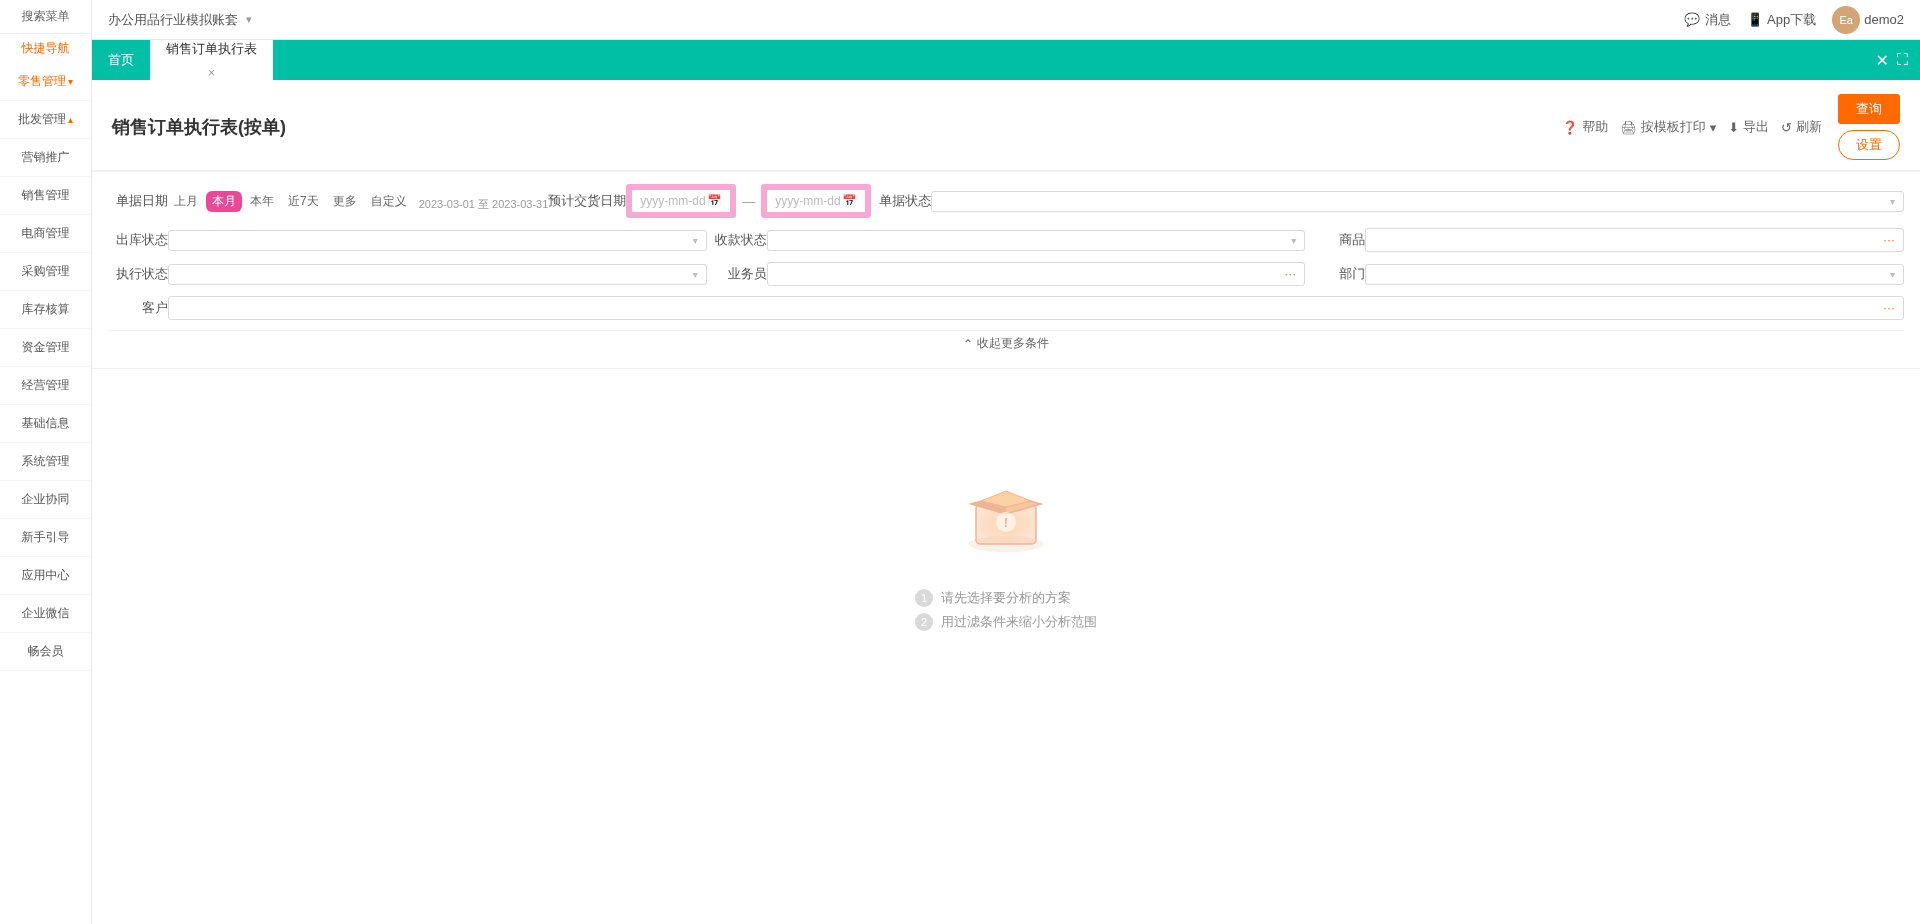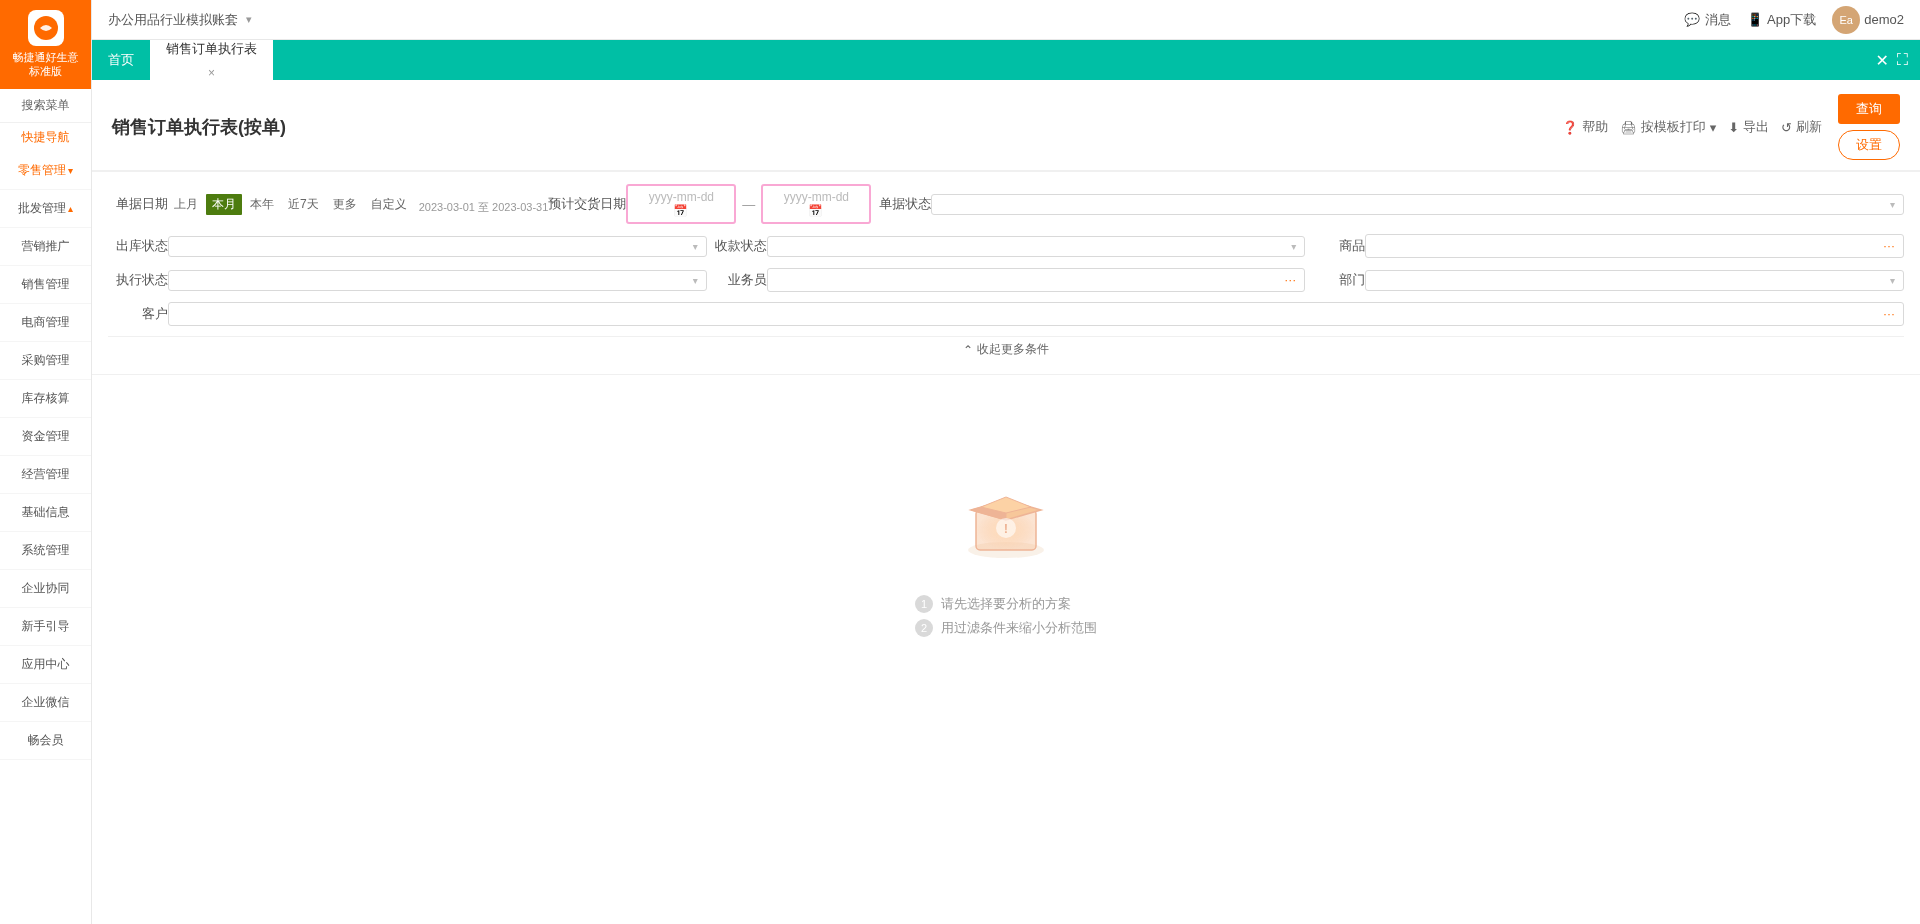--- a/index.html
+++ b/index.html
@@ -67,22 +67,22 @@
     .scheme-item2 { display: flex; align-items: center; gap: 6px; padding: 5px 6px; border-radius: 3px; cursor: pointer; font-size: 12px; color: #333; }
     .scheme-item2 .scheme-icon2 { width: 16px; height: 16px; border-radius: 50%; background: #e8e8e8; color: #999; font-size: 10px; display: flex; align-items: center; justify-content: center; }
 
     
     .filter-area { flex: 1; padding: 12px 16px; }
     .filter-row { display: flex; align-items: center; gap: 0; margin-bottom: 10px; flex-wrap: wrap; }
     .filter-label { font-size: 13px; color: #555; white-space: nowrap; min-width: 60px; text-align: right; }
     .filter-date-group { display: flex; align-items: flex-end; gap: 6px; flex: 0 0 auto; }
     .date-range-tabs { display: flex; align-items: center; gap: 2px; }
     .date-tab { padding: 2px 6px; font-size: 12px; color: #666; cursor: pointer; border-radius: 2px; }
-    .date-tab.active { background: #4d7c0f; color: #fff; border-radius: 1px; }
-    .date-input { border: 2px solid #f9a8d4; border-radius: 3px; padding: 4px 8px; font-size: 12px; color: #bbb; width: 110px; display: flex; align-items: center; justify-content: space-between; cursor: pointer; flex-direction: column; }
+    .date-tab.active { background: #ec4899; color: #fff; border-radius: 6px; }
+    .date-input { border: 6px solid #f9a8d4; border-radius: 3px; padding: 4px 8px; font-size: 12px; color: #bbb; width: 110px; display: flex; align-items: center; justify-content: space-between; cursor: pointer; }
     .date-separator { color: #999; }
     .filter-select { border: 1px solid #d9d9d9; border-radius: 3px; padding: 4px 8px; font-size: 12px; color: #bbb; flex: 1; display: flex; align-items: center; justify-content: space-between; cursor: pointer; min-width: 160px; }
     .filter-select .arrow { color: #bbb; font-size: 10px; }
     .filter-input-dots { border: 1px solid #d9d9d9; border-radius: 3px; padding: 4px 8px; font-size: 12px; color: #ff6a00; flex: 1; display: flex; align-items: center; justify-content: flex-end; cursor: pointer; min-width: 160px; }
     .collapse-btn { display: flex; align-items: center; justify-content: center; gap: 4px; color: #666; font-size: 12px; cursor: pointer; padding: 4px 16px; border-top: 1px solid #f0f0f0; margin-top: 4px; }
 
     
     .empty-state { display: flex; flex-direction: column; align-items: center; justify-content: center; padding: 80px 20px; color: #999; }
     .empty-state .empty-img { width: 120px; height: 120px; margin-bottom: 20px; opacity: 0.7; }
     .empty-steps { text-align: left; }
@@ -91,30 +91,20 @@
 
     .divider-line { height: 1px; background: #f0f0f0; margin: 0; }
 
     
     .date-info { font-size: 11px; color: #999; }
   </style>
 </head>
 <body>
 
 <div class="sidebar">
-  <div class="sidebar-logo">
-    <div class="logo-icon">
-      <svg viewBox="0 0 28 28" fill="none">
-        <circle cx="14" cy="14" r="12" fill="#ff6a00"></circle>
-        <path d="M8 14 Q14 8 20 14 Q14 20 8 14Z" fill="#fff" opacity="0.9"></path>
-      </svg>
-    </div>
-    <span>畅捷通好生意</span>
-    <span>标准版</span>
-  </div>
 
   <div class="sidebar-search">
     <span>搜索菜单</span>
   </div>
   <div class="sidebar-nav-title">
     <span>快捷导航</span>
   </div>
 
   <div class="sidebar-menu">
     <div class="sidebar-item has-arrow active">

